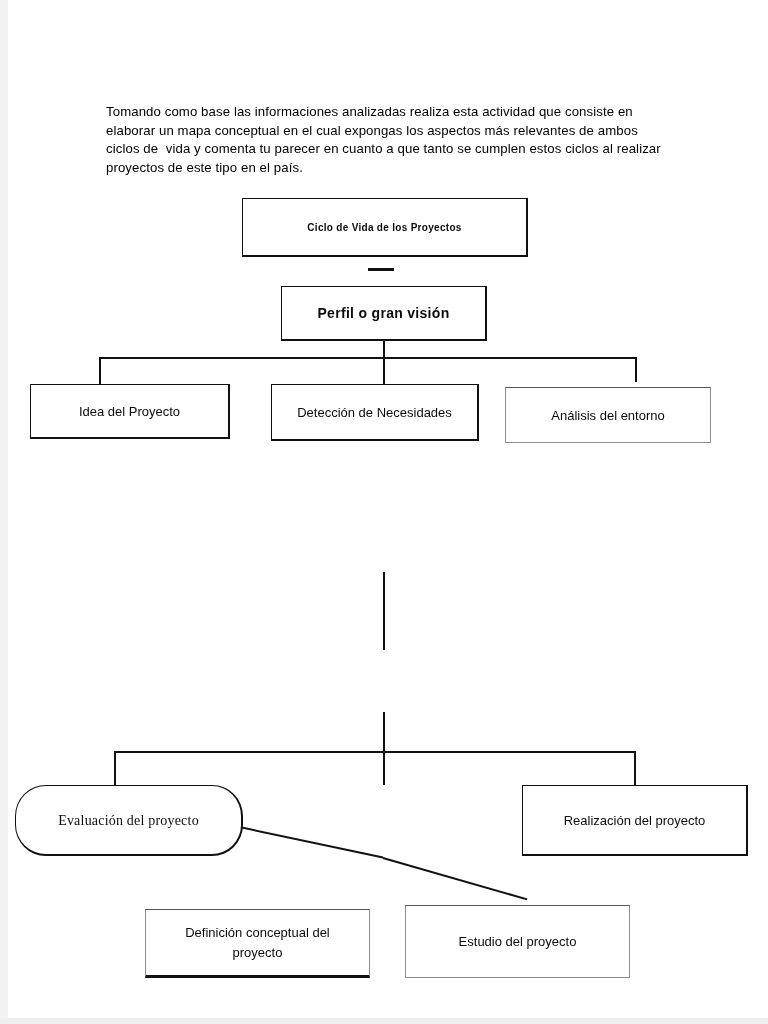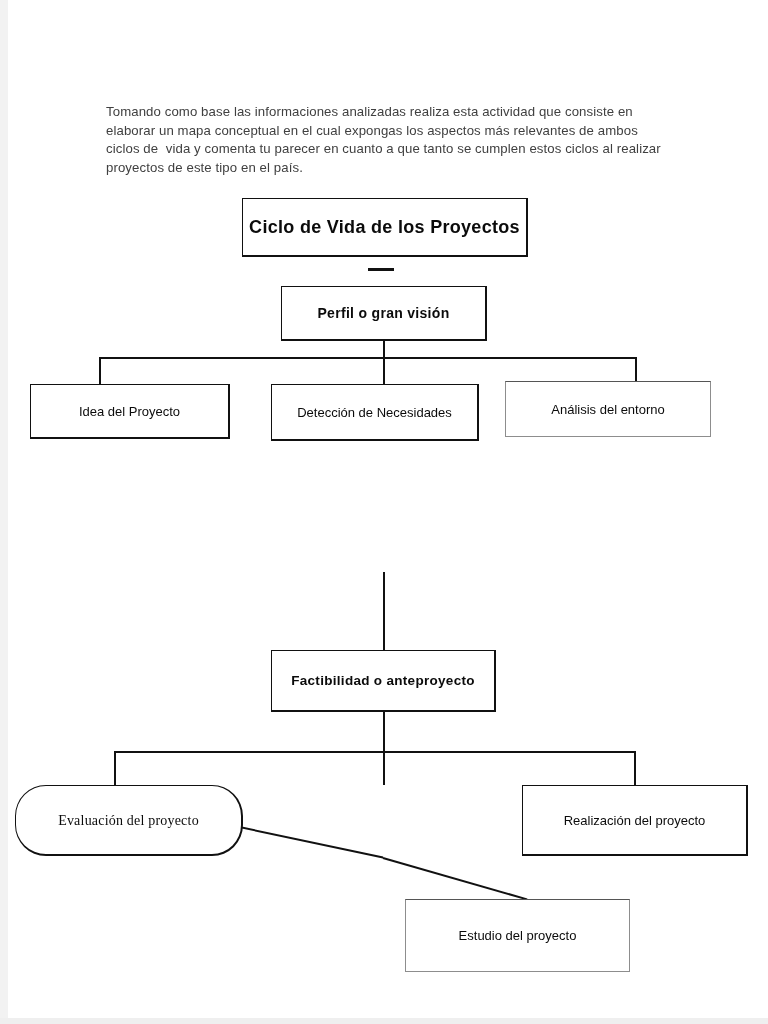--- a/index.html
+++ b/index.html
@@ -37,21 +37,21 @@
     width: 768px; height: 6px;
     background: #efefef;
   }
 
   
   #intro {
     position: absolute;
     left: 106px;
     top: 103px;
     width: 556px;
-    color: #404040;
+    color: #000000;
     font-family: "Liberation Sans", sans-serif;
     font-size: 13.2px;
     line-height: 18.6px;
     letter-spacing: 0.1px;
     text-align: left;
     white-space: pre-wrap;
   }
 
   
   .node {
@@ -70,20 +70,21 @@
   }
   .node.thick {
     border: 1px solid #111111;
     border-right-width: 2px;
     border-bottom-width: 2.5px;
     box-shadow: 0 0 0 0 transparent;
   }
   .node.thin {
     border: 1px solid #8d8d8d;
     border-top-color: #555;
+    margin-top: 6px;
   }
   .node.bold-text {
     font-weight: bold;
     letter-spacing: 0.3px;
   }
   .node.serif-text {
     font-family: "Liberation Serif", serif;
     font-size: 14px;
     letter-spacing: 0.2px;
   }
@@ -137,52 +138,53 @@
   <div class="vline" style="left:383px; top:712px; height:73px;"></div>
 
   <div class="hline" style="left:114px; top:751px; width:521px;"></div>
 
   <div class="vline" style="left:114px; top:751px; height:34px;"></div>
   <div class="vline" style="left:634px; top:751px; height:34px;"></div>
 
   <div class="diag" style="left:383px; top:857px; width:205px; transform:rotate(192deg);"></div>
   <div class="diag" style="left:383px; top:857px; width:150px; transform:rotate(16deg);"></div>
 
-  <div class="node thick bold-text" style="left:242px; top:198px; width:286px; height:59px; font-size:18px;text-align:right;">
+  <div class="node thick bold-text" style="left:242px; top:198px; width:286px; height:59px; font-size:10px;text-align:right;">
     <span class="label">Ciclo de Vida de los Proyectos</span>
   </div>
 
   <div class="node thick bold-text" style="left:281px; top:286px; width:206px; height:55px; font-size:14px;">
     <span class="label">Perfil o gran visión</span>
   </div>
 
   <div class="node thick" style="left:30px; top:384px; width:200px; height:55px;">
     <span class="label">Idea del Proyecto</span>
   </div>
 
   <div class="node thick" style="left:271px; top:384px; width:208px; height:57px;">
     <span class="label">Detección de Necesidades</span>
   </div>
 
   <div class="node thin" style="left:505px; top:381px; width:206px; height:56px;">
     <span class="label">Análisis del entorno</span>
   </div>
 
 
-  <div class="node thick bold-text" style="left:271px; top:650px; width:225px; height:62px; font-size:13.5px;">
-    <span class="label">Factibilidad o anteproyecto</span>
-  </div>
 
   <div class="node thick serif-text" style="left:15px; top:785px; width:228px; height:71px;border-radius:31px;">
     <span class="label">Evaluación del proyecto</span>
   </div>
 
 
   <div class="node thick" style="left:522px; top:785px; width:226px; height:71px;">
     <span class="label">Realización del proyecto</span>
   </div>
 
+  <div class="node thin" style="left:145px; top:903px; width:225px; height:69px; white-space:pre-line; line-height:20px; border-bottom:3px solid #111;">
+    <span class="label">Definición conceptual del
+proyecto</span>
+  </div>
 
   <div class="node thin" style="left:405px; top:899px; width:225px; height:73px;">
     <span class="label">Estudio del proyecto</span>
   </div>
 
 </div>
 
 </body></html>

